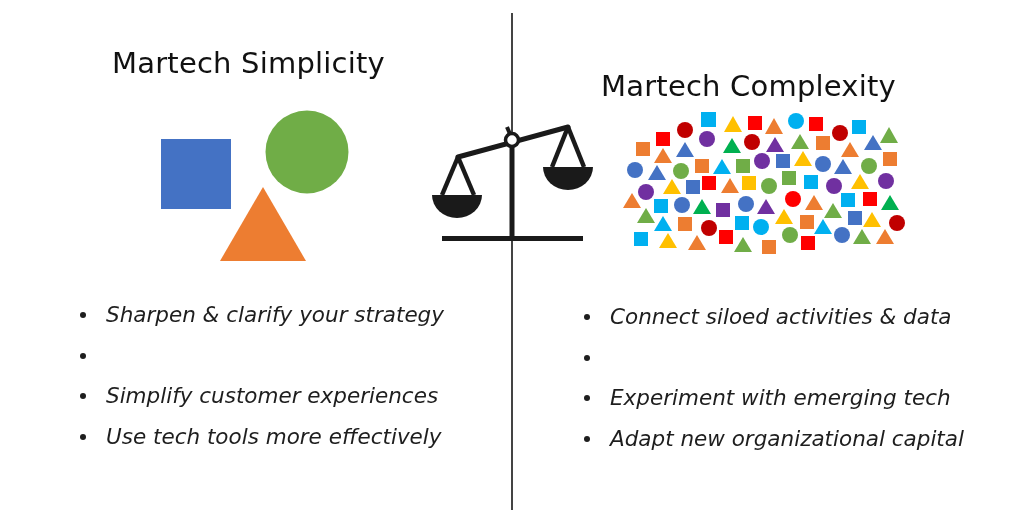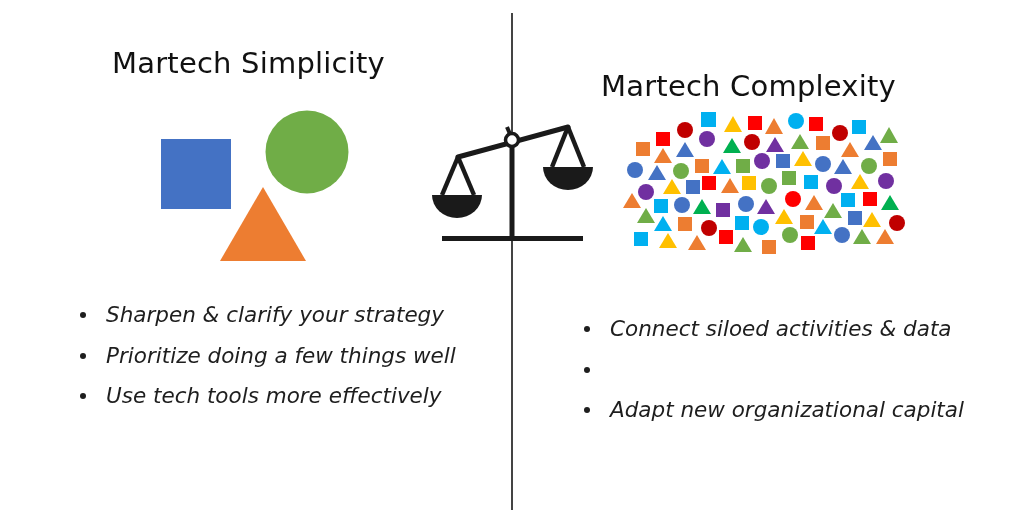--- a/index.html
+++ b/index.html
@@ -10,21 +10,21 @@
   #title-left { left: 112px; }
   #title-right { left: 601px; margin-top: 23px; }
   .divider { position: absolute; left: 511px; top: 13px; width: 2px; height: 497px; background: #444; }
   svg.art { position: absolute; left: 0; top: 0; }
   ul.bullets { position: absolute; margin: 0; padding: 0; list-style: none; font-style: italic; }
   ul.bullets li { position: relative; font-size: 21.5px; height: 40.5px; line-height: 34px;
                   padding-left: 26px; white-space: nowrap; color: #1e1e1e; }
   ul.bullets li .dot { position: absolute; left: 0; top: 14px; width: 6px; height: 6px;
                        border-radius: 50%; background: #1e1e1e; }
   #bullets-left { left: 80px; top: 298px; }
-  #bullets-right { left: 584px; top: 312px; }
+  #bullets-right { left: 584px; top: 300px; }
 </style>
 </head>
 <body>
 
 <div class="title" id="title-left">Martech Simplicity</div>
 <div class="title" id="title-right">Martech Complexity</div>
 
 <div class="divider"></div>
 
 <svg class="art" width="1024" height="527" viewBox="0 0 1024 527">
@@ -148,21 +148,23 @@
     <rect x="801" y="236" width="14" height="14" fill="#FF0000"></rect>
     <polygon points="823,219 814,234 832,234" fill="#00B0F0"></polygon>
     <circle cx="842" cy="235" r="8" fill="#4472C4"></circle>
     <polygon points="862,229 853,244 871,244" fill="#70AD47"></polygon>
     <polygon points="885,229 876,244 894,244" fill="#ED7D31"></polygon>
   </g>
 </svg>
 
 <ul class="bullets" id="bullets-left">
   <li><span class="dot"></span><span>Sharpen &amp; clarify your strategy</span></li>
-  <li><span class="dot"></span><span>Prioritize doing a few things well</span></li>
+  <li><span class="dot"></span></li>
+  <li><span class="dot"></span><span>Simplify customer experiences</span></li>
   <li><span class="dot"></span><span>Use tech tools more effectively</span></li>
 </ul>
 
 <ul class="bullets" id="bullets-right">
   <li><span class="dot"></span><span>Connect siloed activities &amp; data</span></li>
   <li><span class="dot"></span></li>
+  <li><span class="dot"></span><span>Experiment with emerging tech</span></li>
   <li><span class="dot"></span><span>Adapt new organizational capital</span></li>
 </ul>
 
 </body></html>

